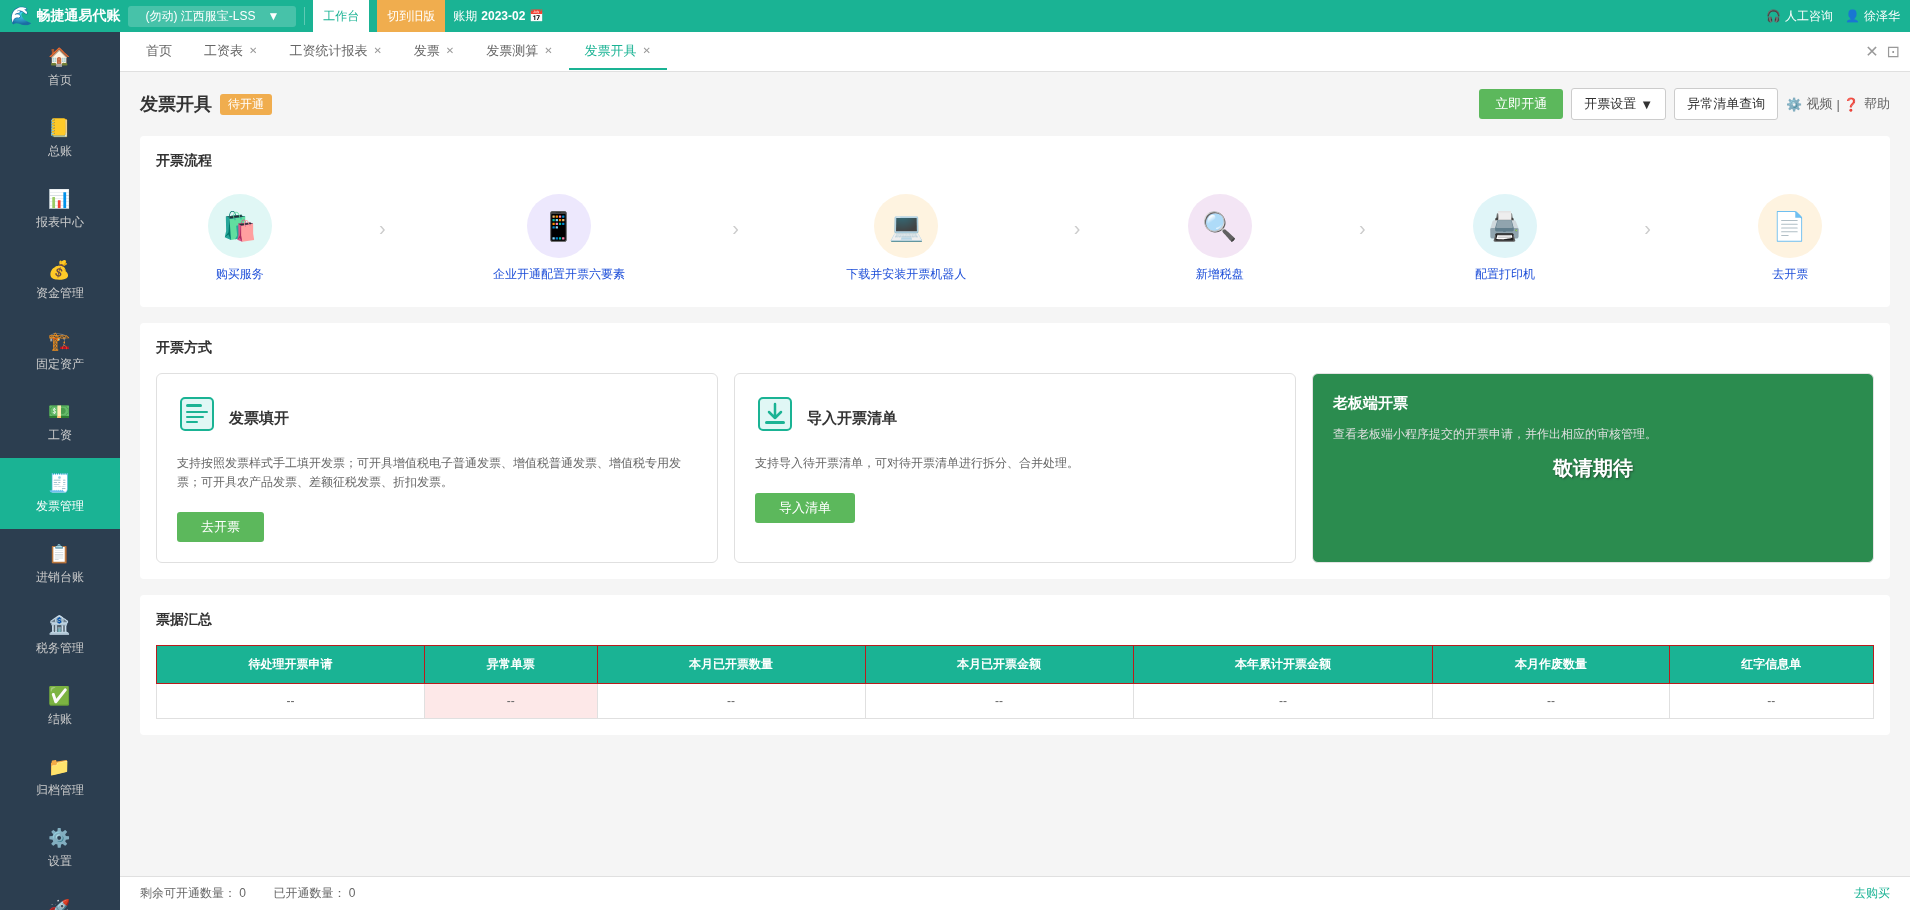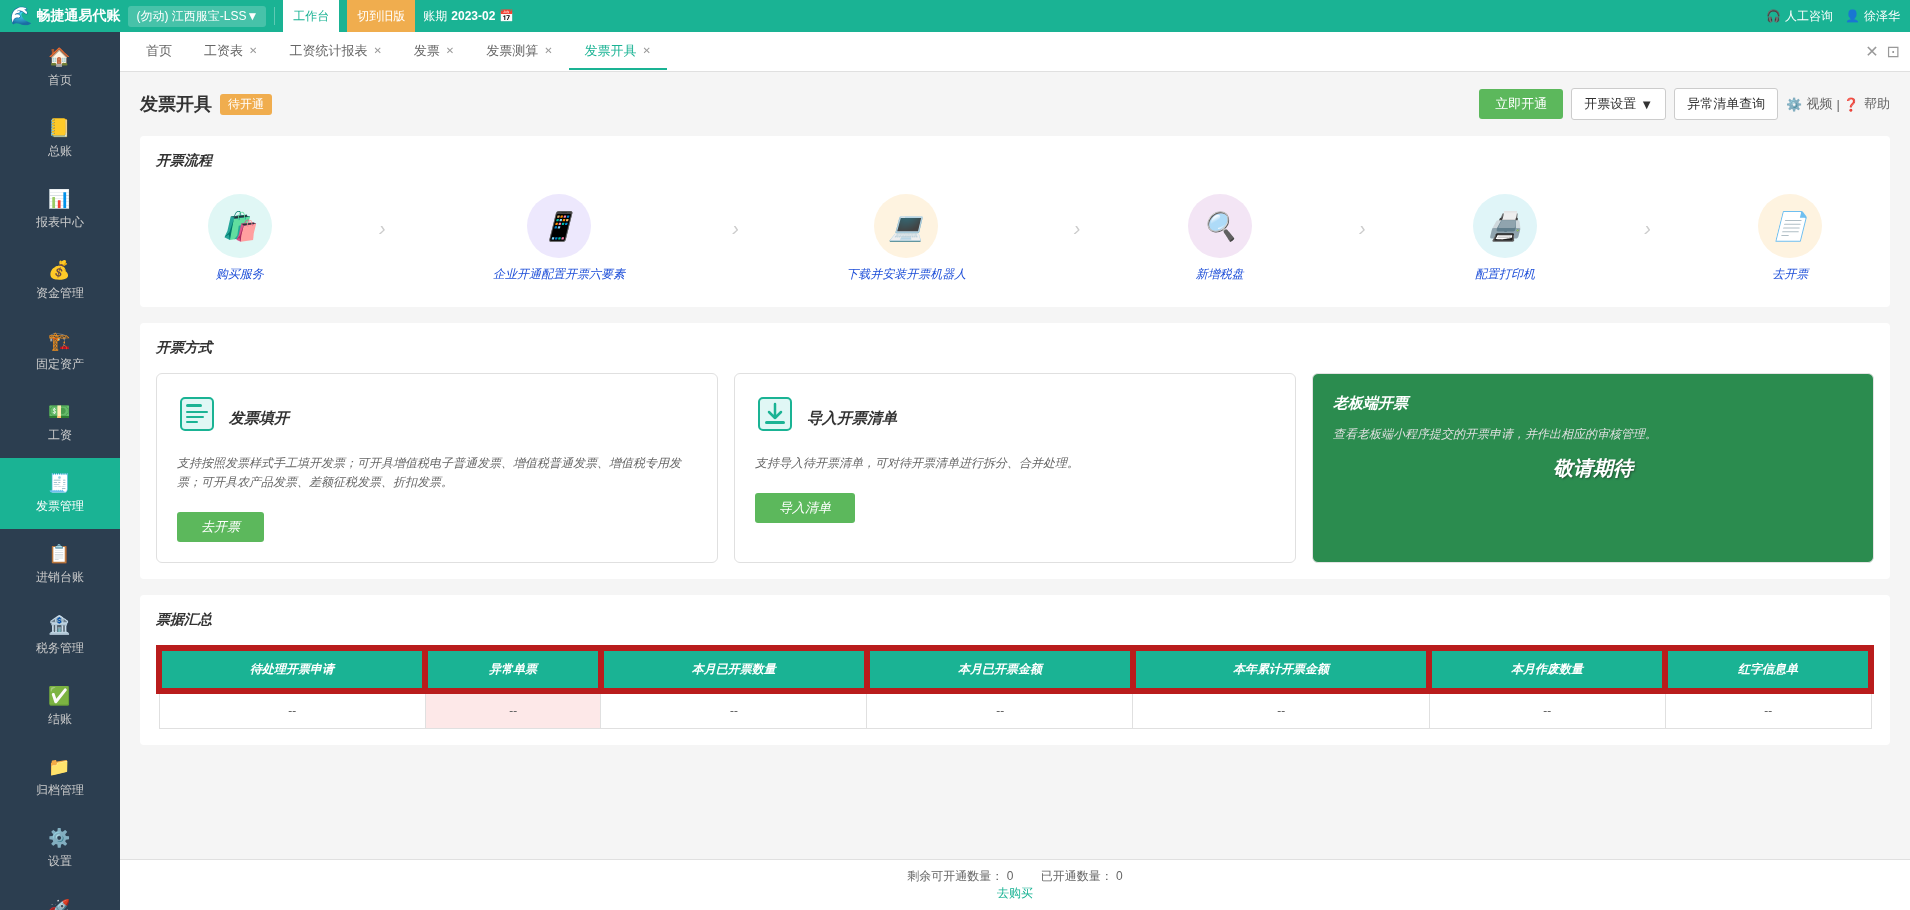--- a/index.html
+++ b/index.html
@@ -2,21 +2,21 @@
 <html><head>
   <meta charset="utf-8">
   <style>
     * { margin: 0; padding: 0; box-sizing: border-box; }
     body { font-family: 'Microsoft YaHei', Arial, sans-serif; font-size: 13px; background: #f0f2f5; width: 1910px; height: 910px; overflow: hidden; display: flex; flex-direction: column; }
 
     
     .top-bar { height: 32px; background: #1ab394; display: flex; align-items: center; justify-content: space-between; padding: 0 10px; flex-shrink: 0; }
     .top-bar-left { display: flex; align-items: center; gap: 8px; }
     .app-logo { color: white; font-size: 14px; font-weight: bold; display: flex; align-items: center; gap: 4px; }
-    .company-selector { background: rgba(255,255,255,0.2); border: none; color: white; padding: 2px 8px; border-radius: 3px; font-size: 12px; display: flex; align-items: center; gap: 0; cursor: pointer; }
+    .company-selector { background: rgba(255,255,255,0.2); border: none; color: white; padding: 2px 17px; border-radius: 3px; font-size: 12px; display: flex; align-items: center; gap: 12px; cursor: pointer; }
     .top-bar-right { display: flex; align-items: center; gap: 12px; color: white; font-size: 12px; }
     .workstation-btn { background: white; color: #1ab394; padding: 12px 10px; border-radius: 3px; font-size: 12px; cursor: pointer; }
     .old-version-btn { background: #f0ad4e; color: white; padding: 14px 10px; border-radius: 3px; font-size: 12px; cursor: pointer; }
     .period-info { color: white; font-size: 12px; display: flex; align-items: center; gap: 4px; }
 
     
     .main-layout { display: flex; flex: 1; overflow: hidden; }
 
     
     .sidebar { width: 120px; background: #2c3e50; color: white; display: flex; flex-direction: column; flex-shrink: 0; overflow-y: auto; }
@@ -43,21 +43,21 @@
     .page-title-area { display: flex; align-items: center; gap: 8px; }
     .page-title { font-size: 18px; color: #333; font-weight: bold; }
     .status-badge { background: #f0ad4e; color: white; padding: 2px 8px; border-radius: 3px; font-size: 12px; }
     .page-actions { display: flex; align-items: center; gap: 8px; }
     .btn-primary { background: #5cb85c; color: white; border: none; padding: 6px 16px; border-radius: 3px; cursor: pointer; font-size: 13px; }
     .btn-dropdown { background: white; color: #333; border: 1px solid #ccc; padding: 6px 12px; border-radius: 3px; cursor: pointer; font-size: 13px; display: flex; align-items: center; gap: 4px; }
     .btn-query { background: white; color: #333; border: 1px solid #ccc; padding: 6px 12px; border-radius: 3px; cursor: pointer; font-size: 13px; }
     .btn-help { color: #666; font-size: 13px; cursor: pointer; display: flex; align-items: center; gap: 4px; }
 
     
-    .section { background: white; border-radius: 4px; padding: 16px; margin-bottom: 16px; font-style: italic; }
+    .section { background: white; border-radius: 4px; padding: 16px; margin-bottom: 16px; }
     .section-title { font-size: 14px; color: #333; font-weight: bold; margin-bottom: 16px; }
 
     
     .process-flow { display: flex; align-items: center; justify-content: space-around; padding: 8px 0; }
     .process-item { display: flex; flex-direction: column; align-items: center; gap: 8px; cursor: pointer; }
     .process-icon { width: 64px; height: 64px; border-radius: 50%; display: flex; align-items: center; justify-content: center; font-size: 28px; }
     .process-label { font-size: 12px; color: #1d4ed8; text-align: left; }
     .process-arrow { color: #ccc; font-size: 20px; margin: 0 4px; padding-bottom: 20px; }
 
     
@@ -67,26 +67,26 @@
     .method-header { display: flex; align-items: center; gap: 12px; margin-bottom: 12px; }
     .method-icon { font-size: 32px; }
     .method-title { font-size: 15px; font-weight: bold; color: #333; }
     .method-desc { font-size: 12px; color: #666; line-height: 1.6; margin-bottom: 20px; }
     .method-btn { display: inline-block; background: #5cb85c; color: white; padding: 6px 24px; border-radius: 3px; cursor: pointer; font-size: 13px; text-align: center; }
     .coming-soon { position: absolute; top: 50%; left: 50%; transform: translate(-50%, -50%); color: white; font-size: 20px; font-weight: bold; text-shadow: 1px 1px 2px rgba(0,0,0,0.5); white-space: nowrap; }
     .method-title-disabled { color: white; }
 
     
     .summary-table { width: 100%; border-collapse: collapse; }
-    .summary-table th { background: #1ab394; color: white; padding: 10px 8px; text-align: center; font-size: 12px; border: 6px solid #b91c1c; margin-top: 30px; }
+    .summary-table th { background: #1ab394; color: white; padding: 10px 8px; text-align: center; font-size: 12px; border: 1px solid #b91c1c; margin-top: 30px; }
     .summary-table td { padding: 10px 8px; text-align: center; font-size: 12px; border: 1px solid #e0e0e0; color: #666; }
     .summary-table td.highlight { background: #fde8e8; }
 
     
-    .bottom-bar { background: white; border-top: 1px solid #e0e0e0; padding: 8px 20px; display: flex; align-items: center; justify-content: space-between; font-size: 12px; color: #666; flex-shrink: 0; flex-direction: column; }
+    .bottom-bar { background: white; border-top: 1px solid #e0e0e0; padding: 8px 20px; display: flex; align-items: center; justify-content: space-between; font-size: 12px; color: #666; flex-shrink: 0; }
     .bottom-link { color: #1ab394; cursor: pointer; }
   </style>
 </head>
 <body>
 
 <div class="top-bar">
   <div class="top-bar-left">
     <div class="app-logo">
       <span style="font-size:18px;">🌊</span>
       <span>畅捷通易代账</span>

